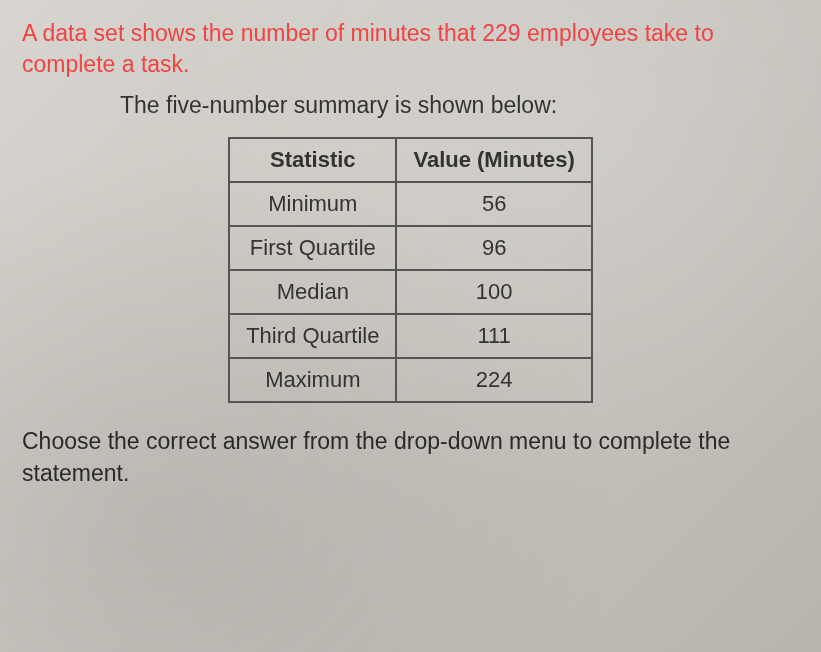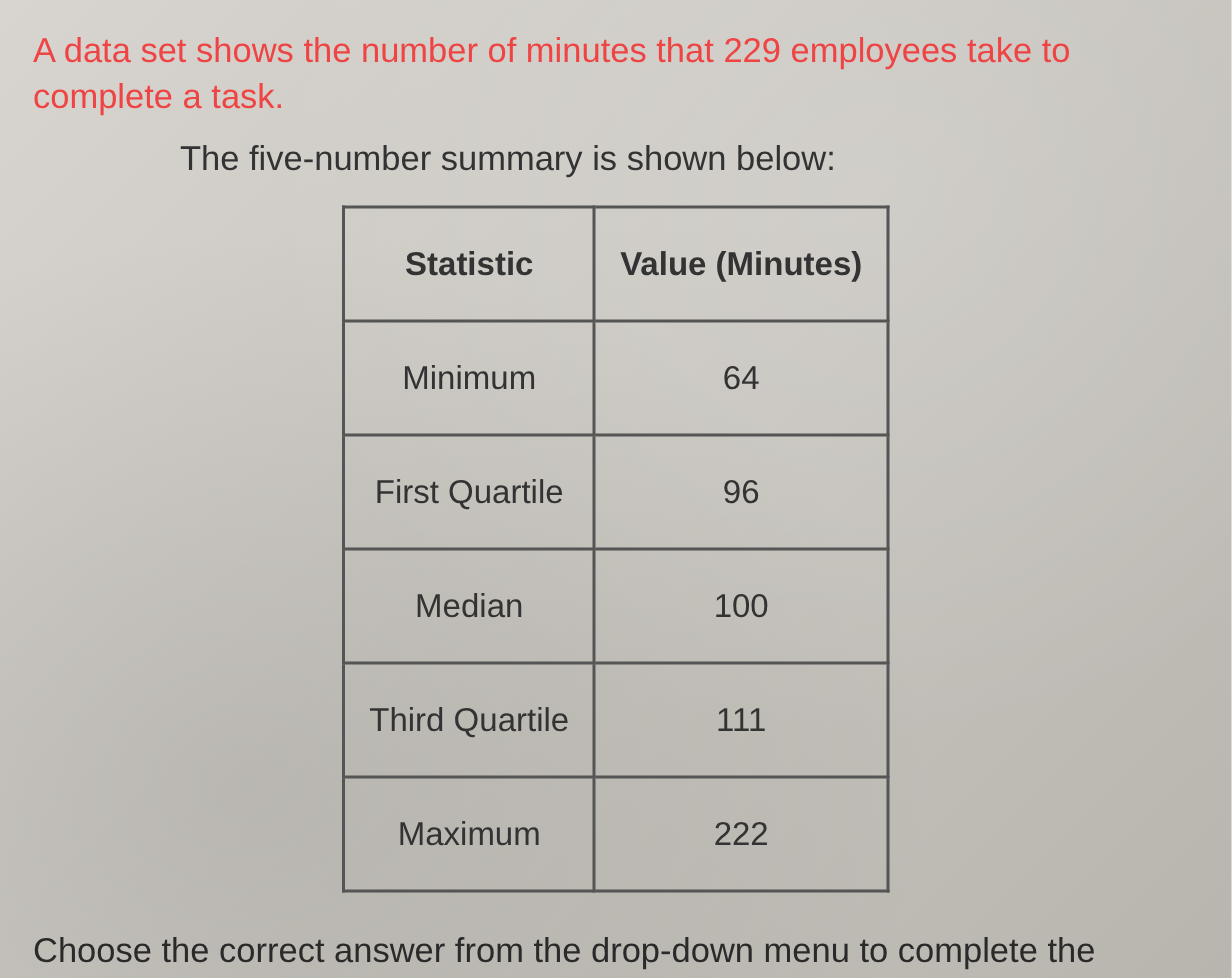--- a/index.html
+++ b/index.html
@@ -41,21 +41,21 @@
       display: flex;
       justify-content: center;
       margin-bottom: 22px;
     }
     table {
       border-collapse: collapse;
       background: transparent;
     }
     th, td {
       border: 2px solid #555;
-      padding: 24px 16px;
+      padding: 8px 16px;
       font-size: 22px;
       text-align: center;
       color: #333;
     }
     th {
       font-weight: 700;
     }
     td.label { text-align: center; }
     .instruction {
       font-size: 23px;
@@ -100,37 +100,37 @@
 
 <div class="table-wrap">
   <table>
     <tbody>
           <tr>
       <th>Statistic</th>
       <th>Value (Minutes)</th>
     </tr>
     <tr>
       <td class="label">Minimum</td>
-      <td>64</td>
+      <td>56</td>
     </tr>
     <tr>
       <td class="label">First Quartile</td>
       <td>96</td>
     </tr>
     <tr>
       <td class="label">Median</td>
       <td>100</td>
     </tr>
     <tr>
       <td class="label">Third Quartile</td>
       <td>111</td>
     </tr>
     <tr>
       <td class="label">Maximum</td>
-      <td>222</td>
+      <td>224</td>
     </tr>
   </tbody>
       </table>
 </div>
 
 <p class="instruction">Choose the correct answer from the drop-down menu to complete the statement.</p>
 
 
 </div>
 

